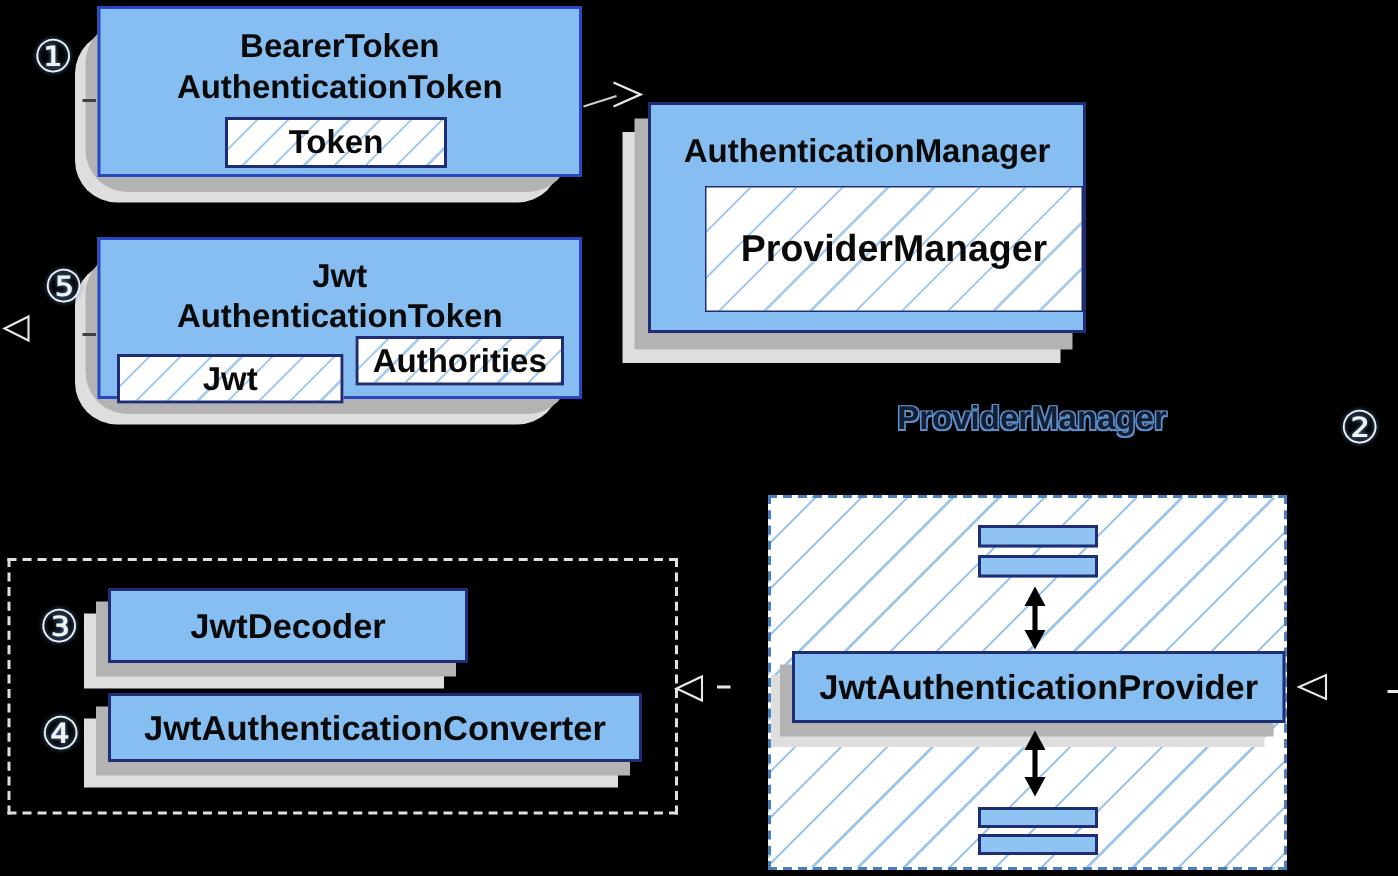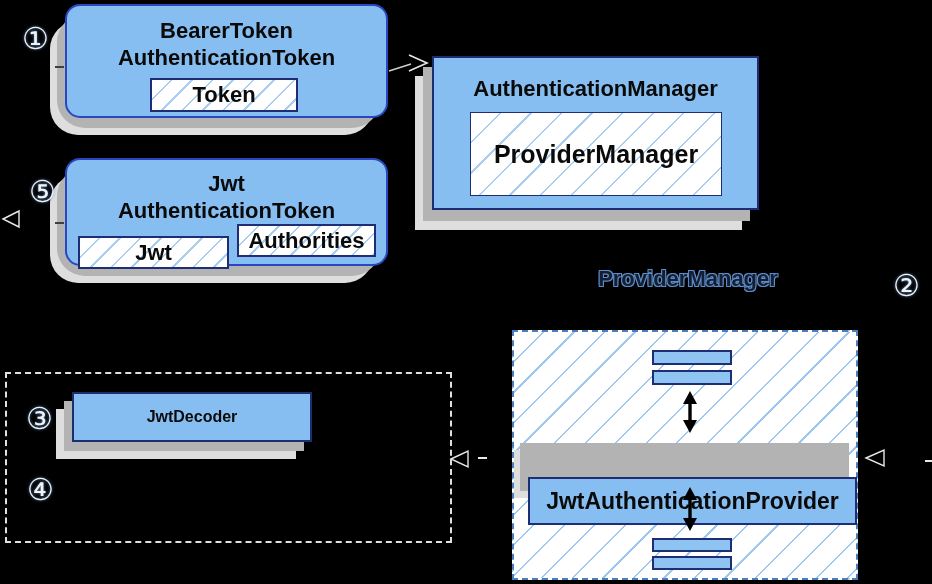--- a/index.html
+++ b/index.html
@@ -11,21 +11,21 @@
   
   .group{position:absolute;}
   .shadow1,.shadow2{position:absolute;width:100%;height:100%;}
   .shadow1{background:#b3b3b3;}
   .shadow2{background:#dedede;}
   .node{
     position:absolute;inset:0;background:#87bef1;border:2px solid #1e2d74;
     box-sizing:border-box;color:#0a0a0a;font-weight:bold;
   }
   .rounded,.rounded .shadow1,.rounded .shadow2{border-radius:28px;}
-  .rounded .node{border-color:#2948c0;border-radius:15px;}
+  .rounded .node{border-color:#2948c0;}
   .node-title{ text-align:center;font-size:22px;line-height:27px;font-weight:bold;color:#0a0a0a;}
   .center-label{display:flex;align-items:center;justify-content:center;height:100%;}
   .field{
     position:absolute;background:
       repeating-linear-gradient(135deg, rgba(255,255,255,0) 0px, rgba(255,255,255,0) 13px, #a9cdf0 13px, #a9cdf0 14.5px),#ffffff;
     border:2px solid #1e2d74;box-sizing:border-box;
     display:flex;align-items:center;justify-content:center;
     font-weight:bold;font-size:22px;color:#0a0a0a;
   }
   .hatch-big{
@@ -79,21 +79,21 @@
     <div class="node">
       <div class="node-title" style="padding-top:10px;">
         <div>Jwt</div>
         <div>AuthenticationToken</div>
       </div>
       <div class="field" style="left:11px;top:76px;width:151px;height:33px;">Jwt</div>
       <div class="field" style="left:170px;top:64px;width:139px;height:33px;">Authorities</div>
     </div>
   </div>
 
-  <div class="group" style="left:432px;top:56px;width:327px;height:154px;">
+  <div class="group" style="left:432px;top:68px;width:292px;height:154px;">
     <div class="shadow2" style="left:-17px;top:20px;"></div>
     <div class="shadow1" style="left:-9px;top:11px;"></div>
     <div class="node">
       <div class="node-title" style="padding-top:17px;">AuthenticationManager</div>
       <div class="field" style="left:36px;top:54px;width:252px;height:84px;font-size:25px;background:repeating-linear-gradient(135deg, rgba(255,255,255,0) 0px, rgba(255,255,255,0) 20px, #a9cdf0 20px, #a9cdf0 21.6px),#ffffff;border-width:1.5px;">ProviderManager</div>
     </div>
   </div>
 
   <div class="outline-title" style="left:568px;top:266px;width:240px;">
     <div>ProviderManager</div>
@@ -102,31 +102,36 @@
   <div class="abs hatch-big dashed-blue" style="left:512px;top:330px;width:346px;height:250px;">
     <div class="bar" style="left:138px;top:18px;width:80px;height:15px;"></div>
     <div class="bar" style="left:138px;top:38px;width:80px;height:15px;"></div>
     <div class="bar" style="left:138px;top:206px;width:80px;height:14px;"></div>
     <div class="bar" style="left:138px;top:224px;width:80px;height:14px;"></div>
   </div>
 
   <div class="group z3" style="left:528px;top:434px;width:329px;height:48px;">
     <div class="shadow2" style="left:-14px;top:16px;"></div>
     <div class="shadow1" style="left:-8px;top:9px;"></div>
-    <div class="node center-label" style="font-size:23px;margin-top:43px;">JwtAuthenticationProvider</div>
+    <div class="node center-label" style="font-size:23px;">JwtAuthenticationProvider</div>
   </div>
 
   <div class="abs dashed-white" style="left:5px;top:372px;width:447px;height:171px;"></div>
 
   <div class="group z3" style="left:72px;top:392px;width:240px;height:50px;">
     <div class="shadow2" style="left:-16px;top:17px;"></div>
     <div class="shadow1" style="left:-8px;top:9px;"></div>
-    <div class="node center-label" style="font-size:16px;">JwtDecoder</div>
+    <div class="node center-label" style="font-size:23px;">JwtDecoder</div>
   </div>
 
+  <div class="group z3" style="left:72px;top:462px;width:356px;height:46px;">
+    <div class="shadow2" style="left:-16px;top:17px;"></div>
+    <div class="shadow1" style="left:-8px;top:9px;"></div>
+    <div class="node center-label" style="font-size:23px;">JwtAuthenticationConverter</div>
+  </div>
 
   <svg class="overlay" width="932" height="584" viewBox="0 0 932 584">
     <g>
       <line x1="55" y1="67" x2="64" y2="67" stroke="#3f3f3f" stroke-width="2"></line>
       <line x1="389" y1="71" x2="411" y2="64" stroke="#cfcfcf" stroke-width="1.4"></line>
       <polyline points="409,55 427,63 409,71" fill="none" stroke="#e8e8e8" stroke-width="1.6"></polyline>
     </g>
     <g>
       <line x1="55" y1="223" x2="64" y2="223" stroke="#3f3f3f" stroke-width="2"></line>
       <polygon points="3,219 19,211 19,227" fill="none" stroke="#e8e8e8" stroke-width="1.4"></polygon>

